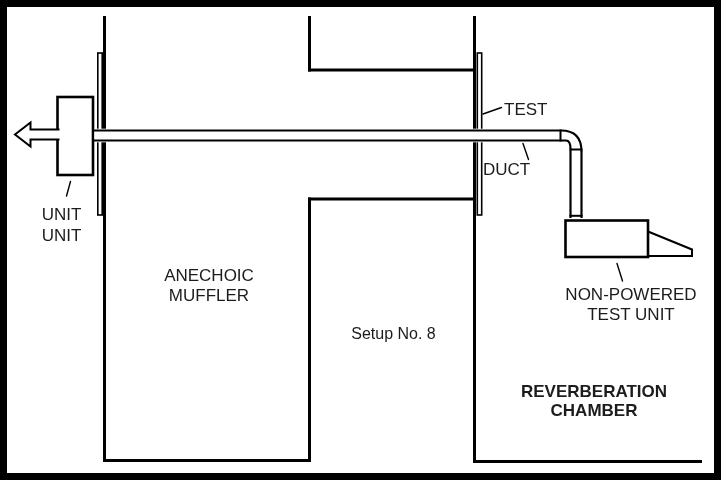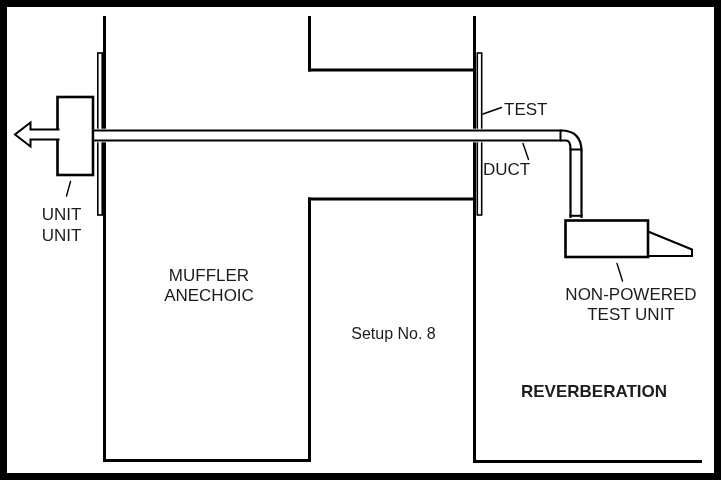--- a/index.html
+++ b/index.html
@@ -92,32 +92,33 @@
       <line x1="617" y1="263.5" x2="622.5" y2="281"></line>
     </g>
   </svg>
 
   <div class="label" id="tpu-label" style="left:19px; top:204px; width:85px;">
     <span class="line">UNIT</span>
     <span class="line">UNIT</span>
   </div>
 
   <div class="label" id="muffler-label" style="left:139px; top:266px; width:140px;">
+    <span class="line">ANECHOIC</span>
     <span class="line">MUFFLER</span>
-    <span class="line">ANECHOIC</span>
   </div>
 
   <div class="label" id="setup-title" style="left:323px; top:321px; width:141px;">Setup No. 8</div>
 
   <div class="label label-left" id="panel-label" style="left:504px; top:100px;">TEST</div>
 
   <div class="label label-left" id="duct-label" style="left:483px; top:160px;">DUCT</div>
 
   <div class="label" id="nptu-label" style="left:556px; top:285px; width:150px;text-align:center;">
     <span class="line">NON-POWERED</span>
     <span class="line">TEST UNIT</span>
   </div>
 
   <div class="label" id="reverb-label" style="left:514px; top:382px; width:160px;font-weight:bold;">
     <span class="line">REVERBERATION</span>
+    <span class="line">CHAMBER</span>
   </div>
 
 </div>
 
 </body></html>

